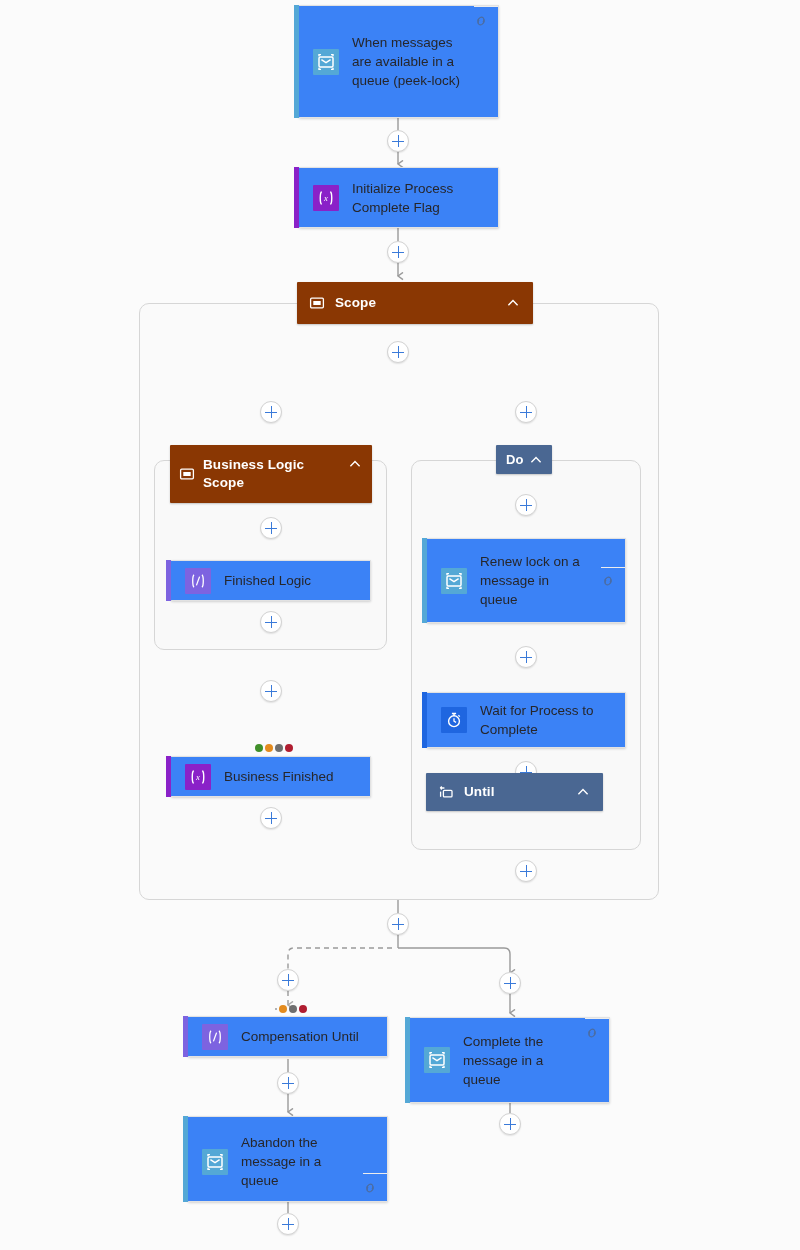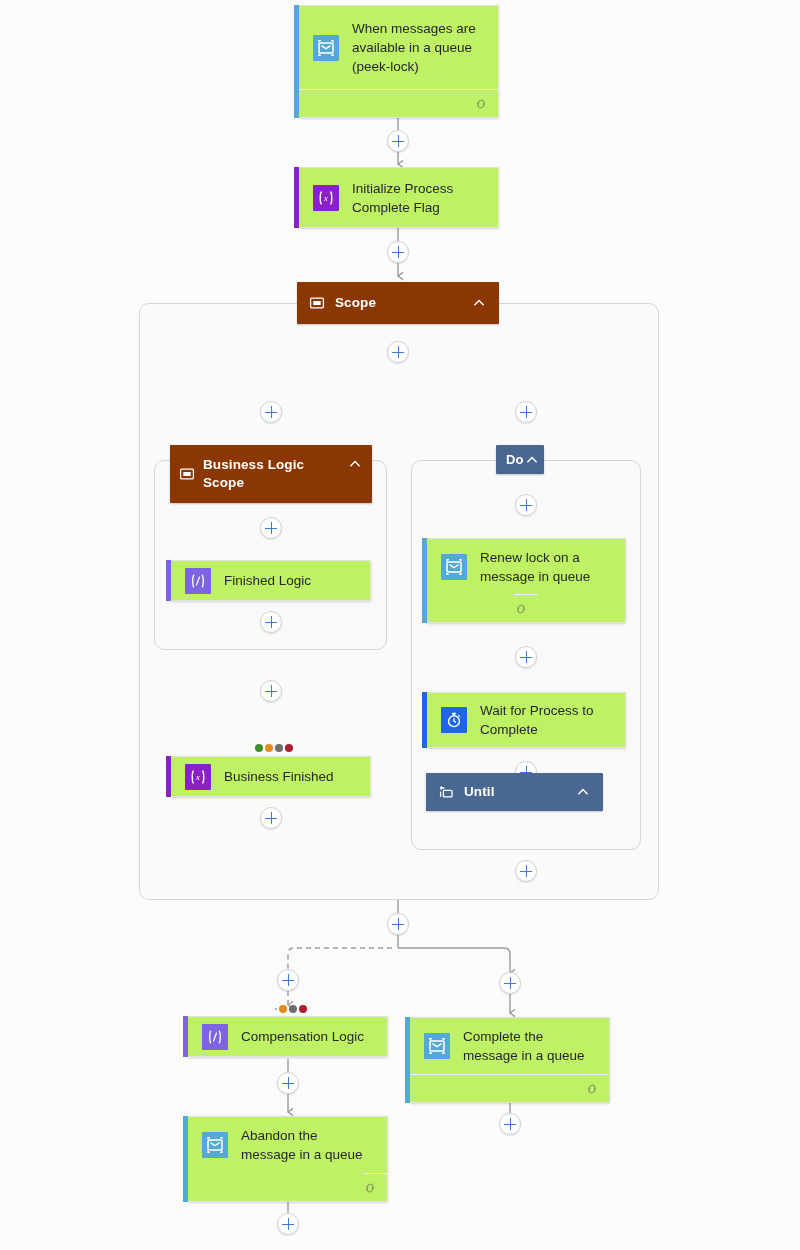--- a/index.html
+++ b/index.html
@@ -49,26 +49,26 @@
     display:block;
   }
   .hdr.brown{background:#8a3703;}
   .hdr.slate{background:#4a6792;}
   .hdr.compact .hico{margin-left:9px;margin-right:8px;}
   .hdr.compact .hchev{margin-right:9px;}
 
   
   .card{
     position:absolute;
-    background:#bef264;
+    background:#3b82f6;
     border:1px solid #e2e2e2;
     border-left:none;
     box-sizing:border-box;
     box-shadow:0 1px 2.5px rgba(0,0,0,.16);
-    display:flex;flex-direction:column;
+    display:flex;flex-direction:row;
     border-radius:1px;
   }
   .card .accent{
     position:absolute;left:-5px;top:-1px;bottom:-1px;width:5px;
   }
   .card .crow{
     flex:1 1 auto;display:flex;align-items:center;
     padding:10px 12px 10px 14px;
     min-height:0;
   }
@@ -224,21 +224,21 @@
           <path d="M17.4 6.6 c1.8 1.4 1.8 11.4 0 12.8" fill="none" stroke="#ffffff" stroke-width="1.4"></path>
           <text x="13" y="16.4" font-size="8.6" font-style="italic" fill="#ffffff" text-anchor="middle" font-family="'Liberation Serif',serif">x</text>
         </svg>
       </span>
       <span class="ctxt">Initialize Process Complete Flag</span>
     </div>
   </div>
 
   <div class="plus" style="left:387px;top:241px;"></div>
 
-  <div class="hdr brown" style="left:297px;top:282px;width:202px;height:42px;">
+  <div class="hdr brown" style="left:297px;top:282px;width:236px;height:42px;">
     <span class="hico">
       <svg width="16" height="16" viewBox="0 0 16 16">
         <rect x="1.6" y="3.2" width="12.8" height="9.6" rx="1.1" fill="none" stroke="#ffffff" stroke-width="1.3"></rect>
         <rect x="4.3" y="6" width="7.4" height="4" fill="#ffffff"></rect>
       </svg>
     </span>
     <span class="htxt">Scope</span>
     <span class="hchev">
       <svg width="16" height="16" viewBox="0 0 16 16">
         <path d="M3.4 10.2 L8 5.6 L12.6 10.2" fill="none" stroke="#ffffff" stroke-width="1.4"></path>
@@ -302,21 +302,21 @@
           <path d="M17.4 6.6 c1.8 1.4 1.8 11.4 0 12.8" fill="none" stroke="#ffffff" stroke-width="1.4"></path>
           <text x="13" y="16.4" font-size="8.6" font-style="italic" fill="#ffffff" text-anchor="middle" font-family="'Liberation Serif',serif">x</text>
         </svg>
       </span>
       <span class="ctxt">Business Finished</span>
     </div>
   </div>
 
   <div class="plus" style="left:260px;top:807px;"></div>
 
-  <div class="hdr slate compact" style="left:496px;top:445px;width:48px;height:29px;">
+  <div class="hdr slate compact" style="left:496px;top:445px;width:56px;height:29px;">
     <span class="htxt" style="margin-left:10px;font-size:13px;">Do</span>
     <span class="hchev" style="margin-right:8px;">
       <svg width="16" height="16" viewBox="0 0 16 16">
         <path d="M3.4 10.2 L8 5.6 L12.6 10.2" fill="none" stroke="#ffffff" stroke-width="1.4"></path>
       </svg>
     </span>
   </div>
 
   <div class="plus" style="left:515px;top:494px;"></div>
 
@@ -395,21 +395,21 @@
   <div class="card" style="left:188px;top:1016px;width:200px;height:41px;">
     <span class="accent" style="background:#7d63e0;"></span>
     <div class="crow" style="padding-top:7px;padding-bottom:7px;">
       <span class="cico" style="background:#7d63e0;">
         <svg width="26" height="26" viewBox="0 0 26 26" aria-hidden="true">
           <path d="M9 6.8 c-1.7 1.5 -1.7 11 0 12.5" fill="none" stroke="#ffffff" stroke-width="1.3"></path>
           <path d="M17 6.8 c1.7 1.5 1.7 11 0 12.5" fill="none" stroke="#ffffff" stroke-width="1.3"></path>
           <path d="M14.6 8.6 L11.4 17.4" fill="none" stroke="#ffffff" stroke-width="1.3"></path>
         </svg>
       </span>
-      <span class="ctxt">Compensation Logic</span>
+      <span class="ctxt">Compensation Until</span>
     </div>
   </div>
 
   <div class="plus" style="left:277px;top:1072px;"></div>
 
   <div class="card two-line" style="left:188px;top:1116px;width:200px;height:86px;align-items:flex-end;">
     <span class="accent" style="background:#54a8d6;"></span>
     <div class="crow">
       <span class="cico" style="background:#54a8d6;">
         <svg width="26" height="26" viewBox="0 0 26 26" aria-hidden="true">

